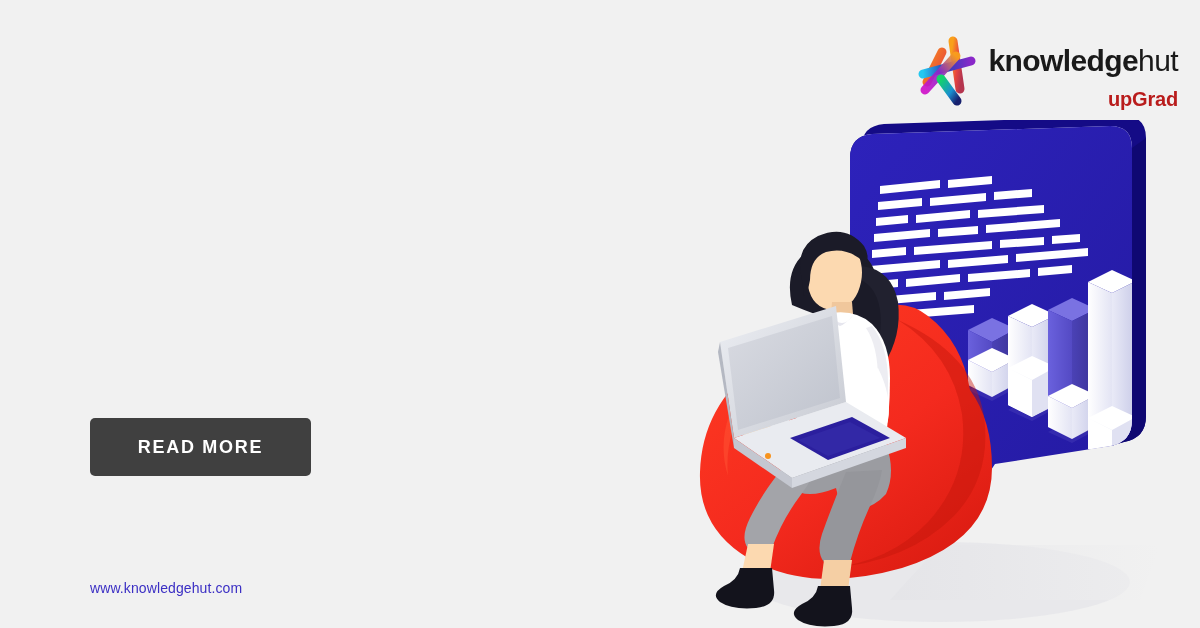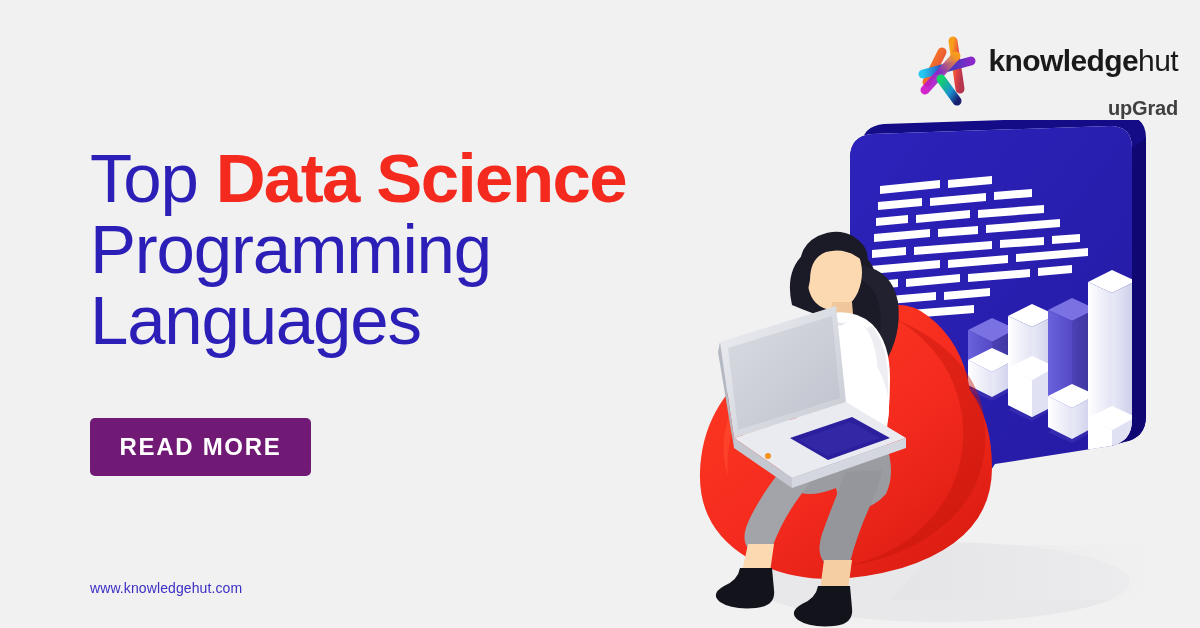--- a/index.html
+++ b/index.html
@@ -49,22 +49,22 @@
     letter-spacing: -0.6px;
     white-space: nowrap;
   }
   .wm-bold  { font-weight: 700; color: #1a1a1a; }
   .wm-light { font-weight: 400; color: #1a1a1a; }
   .subbrand {
     font-size: 20px;
     font-weight: 700;
     line-height: 24px;
     letter-spacing: -0.2px;
-    color: #404040;
-    margin-top: 18px;
+    color: #b91c1c;
+    margin-top: 9px;
   }
 
   
   .headline {
     position: absolute;
     left: 90px;
     top: 143px;
     margin: 0;
     font-size: 69px;
     line-height: 71px;
@@ -81,24 +81,24 @@
 
   
   .cta-button {
     position: absolute;
     left: 90px;
     top: 418px;
     width: 221px;
     height: 58px;
     border: none;
     border-radius: 5px;
-    background: #701a75;
+    background: #404040;
     color: #ffffff;
     font-family: "Liberation Sans", sans-serif;
-    font-size: 24px;
+    font-size: 18px;
     font-weight: 700;
     letter-spacing: 1.7px;
     cursor: pointer;
     display: flex;
     align-items: center;
     justify-content: center;
     padding: 0;
   }
 
   
@@ -172,25 +172,20 @@
       </svg>
     </span>
 
     <span class="logo-words">
       <span class="wordmark"><span class="wm-bold">knowledge</span><span class="wm-light">hut</span></span>
       <span class="subbrand">upGrad</span>
     </span>
 
   </div>
 
-  <h1 class="headline">
-    <span class="hl-line"><span>Top </span><span class="accent">Data Science</span></span>
-    <span class="hl-line">Programming</span>
-    <span class="hl-line">Languages</span>
-  </h1>
 
   <button class="cta-button">READ MORE</button>
 
   <div class="footer-url">www.knowledgehut.com</div>
 
   <div class="illustration">
     <svg viewBox="0 0 560 508" xmlns="http://www.w3.org/2000/svg">
       <defs>
         <linearGradient id="gBarW" x1="0" y1="0" x2="1" y2="0">
           <stop offset="0" stop-color="#ffffff"></stop>

